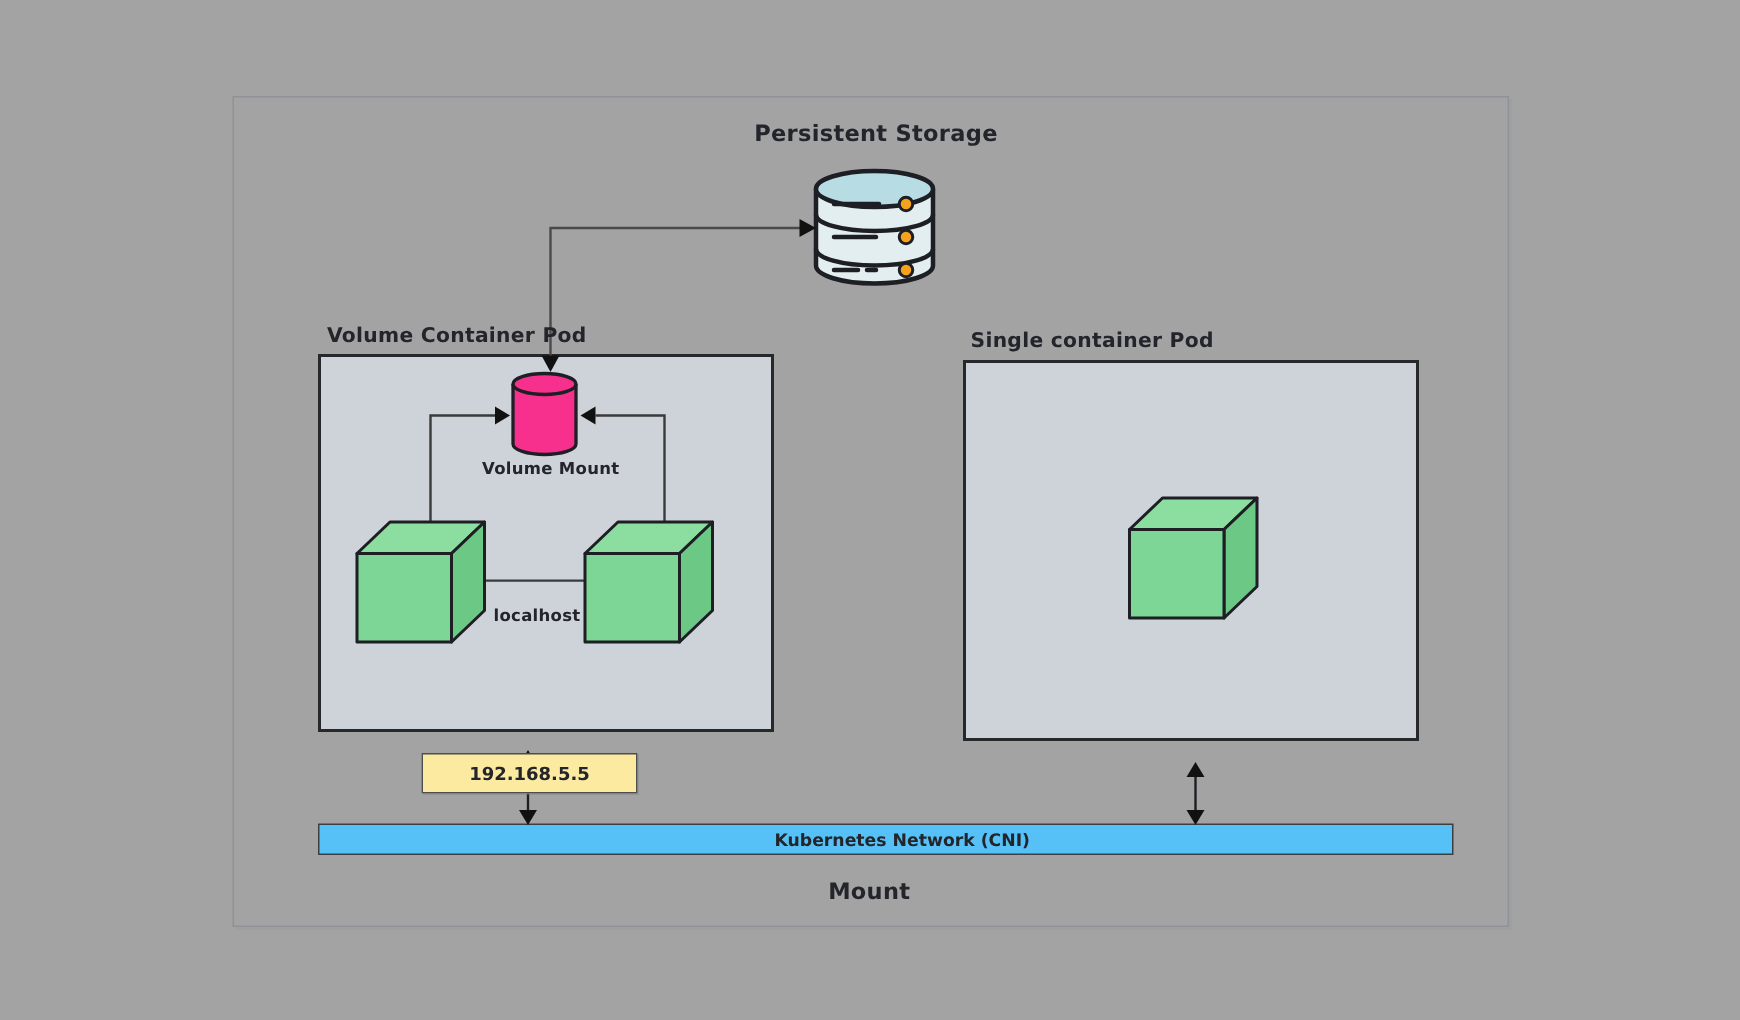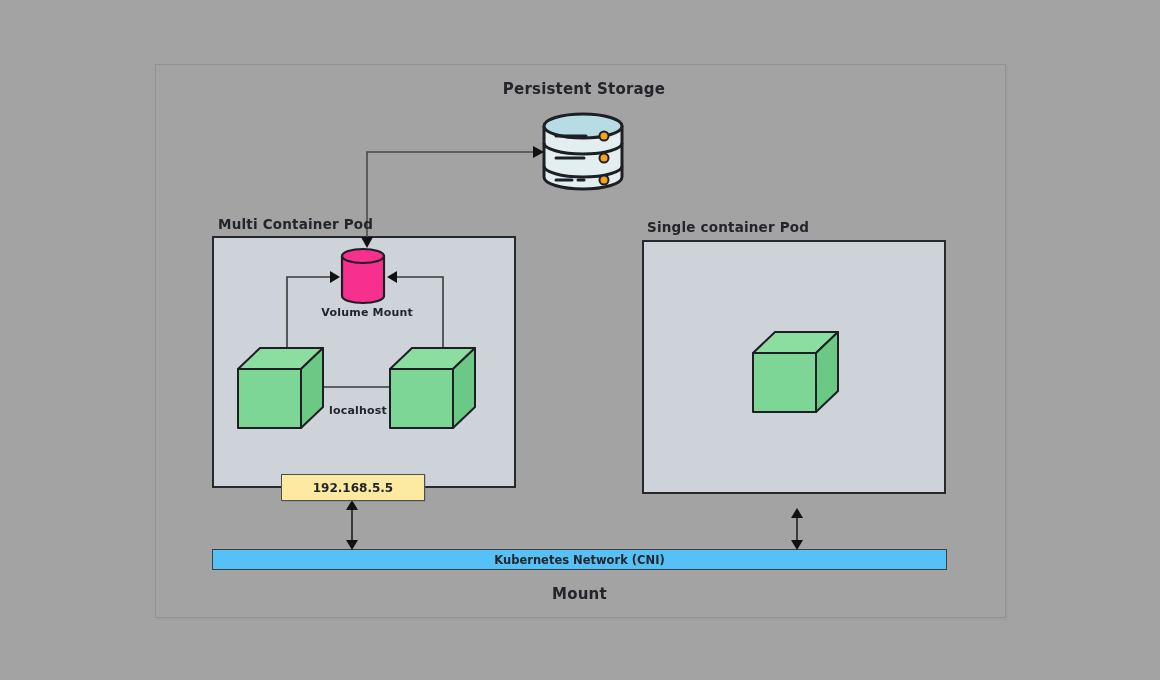--- a/index.html
+++ b/index.html
@@ -28,27 +28,27 @@
   .lbl-multi-title{left:218px;top:216px;}
   .lbl-single-title{left:647px;top:219px;}
   .lbl-volume{left:313px;top:306px;width:100px;text-align:right;font-size:11px;}
   .lbl-localhost{left:318px;top:404px;width:80px;text-align:center;font-size:11px;}
   .ip-box{
     background:#fceaa1;border:1px solid #4d4d4d;z-index:6;
     font-size:12px;font-weight:600;text-align:center;
     display:flex;align-items:center;justify-content:center;
     box-shadow:1px 1px 0 rgba(120,120,120,.35);
   }
-  .ip-left{left:281px;top:474px;width:142px;height:25px;}
+  .ip-left{left:281px;top:502px;width:142px;height:25px;}
   .ip-right{left:727px;top:483px;width:141px;height:25px;}
   .net-bar{
     left:212px;top:549px;width:733px;height:19px;
     background:#55c1f7;border:1.5px solid #3c3e42;z-index:4;
     display:flex;align-items:center;justify-content:center;
-    font-size:11.5px;font-weight:600;
+    font-size:11.5px;font-weight:600;padding-left:22px;
   }
   .lbl-node{left:155px;top:585px;width:849px;text-align:center;font-size:15px;z-index:6;}
 </style>
 </head>
 <body>
 
 <div class="stage">
 
   <div class="abs node-box"></div>
 
@@ -112,21 +112,21 @@
 
     <g>
       <line x1="797" y1="516" x2="797" y2="542" stroke="#1d1f24" stroke-width="1.6"></line>
       <polygon points="791,518 803,518 797,508" fill="#111"></polygon>
       <polygon points="791,540 803,540 797,550" fill="#111"></polygon>
     </g>
   </svg>
 
   <div class="abs lbl lbl-storage">Persistent Storage</div>
 
-  <div class="abs lbl lbl-pod-title lbl-multi-title">Multi Container Pod</div>
+  <div class="abs lbl lbl-pod-title lbl-multi-title">Volume Container Pod</div>
 
   <div class="abs lbl lbl-pod-title lbl-single-title">Single container Pod</div>
 
   <div class="abs lbl lbl-volume">Volume Mount</div>
 
   <div class="abs lbl lbl-localhost">localhost</div>
 
   <div class="abs ip-box ip-left">
     <span>192.168.5.5</span>
   </div>

